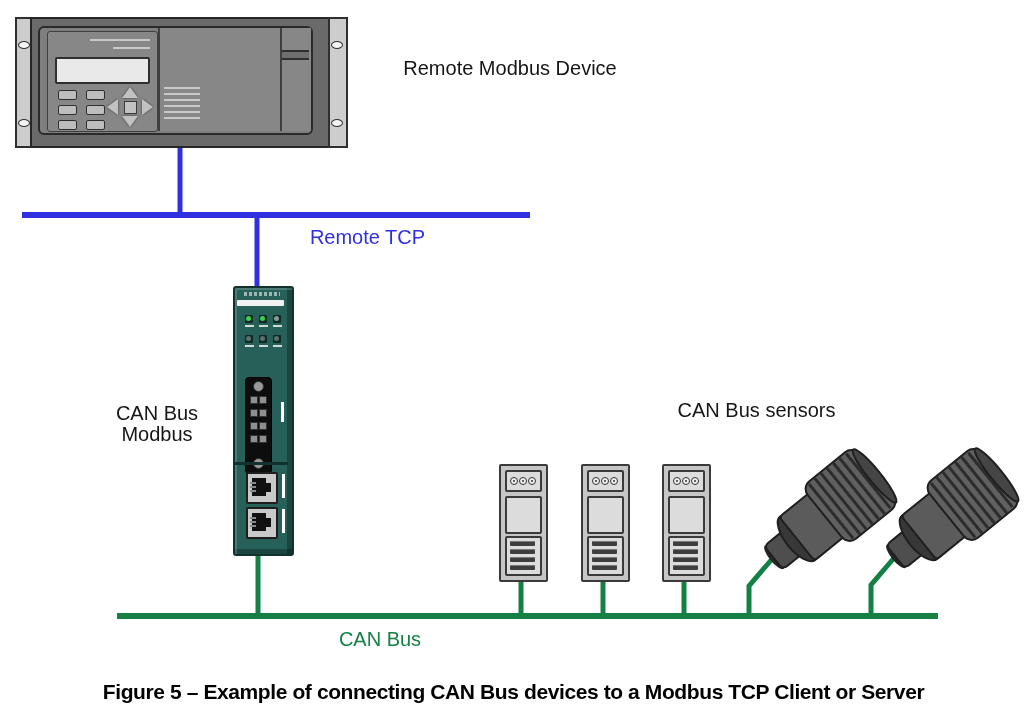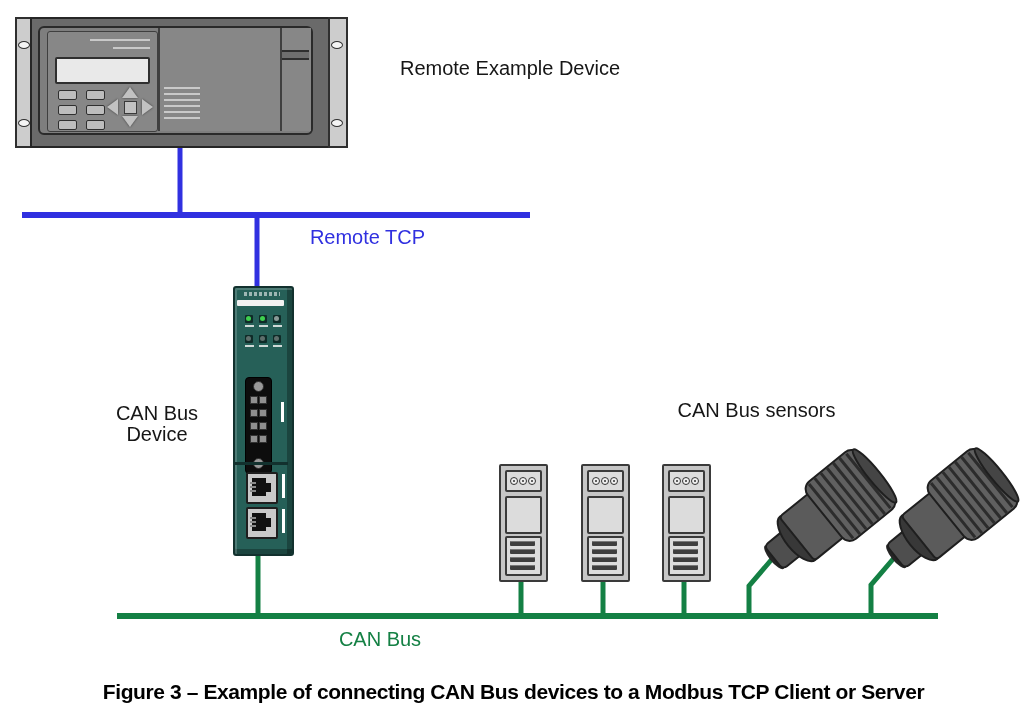--- a/index.html
+++ b/index.html
@@ -164,26 +164,26 @@
         </div>
       </div>
     </div>
     <div class="ear ear-r">
       <span class="screw" style="top:22px"></span>
       <span class="screw" style="top:100px"></span>
     </div>
   </div>
 
   <div class="abs lbl" style="left:394px;top:58px;width:232px">
-    <div>Remote Example Device</div>
+    <div>Remote Modbus Device</div>
   </div>
   <div class="abs lbl lbl-blue" style="left:300px;top:227px;width:135px">Remote TCP</div>
   <div class="abs lbl" style="left:100px;top:403px;width:114px">
     <div>CAN Bus</div>
-    <div>Device</div>
+    <div>Modbus</div>
   </div>
   <div class="abs lbl" style="left:650px;top:400px;width:213px">CAN Bus sensors</div>
   <div class="abs lbl lbl-green" style="left:330px;top:629px;width:100px">CAN Bus</div>
 
   <div class="abs dev" id="router">
     <span class="brand"></span>
     <span class="label-strip"></span>
     <span class="led" style="left:10px;top:27px">
         <i style="background:#3ed04e"></i>
       </span>
@@ -294,15 +294,15 @@
     </div>
     <div class="sub s-mid"></div>
     <div class="sub s-bot">
       <span class="slat" style="top:3px"></span>
       <span class="slat" style="top:11px"></span>
       <span class="slat" style="top:19px"></span>
       <span class="slat" style="top:27px"></span>
     </div>
   </div>
 
-  <div class="abs" id="caption">Figure 3 – Example of connecting CAN Bus devices to a Modbus TCP Client or Server</div>
+  <div class="abs" id="caption">Figure 5 – Example of connecting CAN Bus devices to a Modbus TCP Client or Server</div>
 
 </div>
 
 </body></html>

